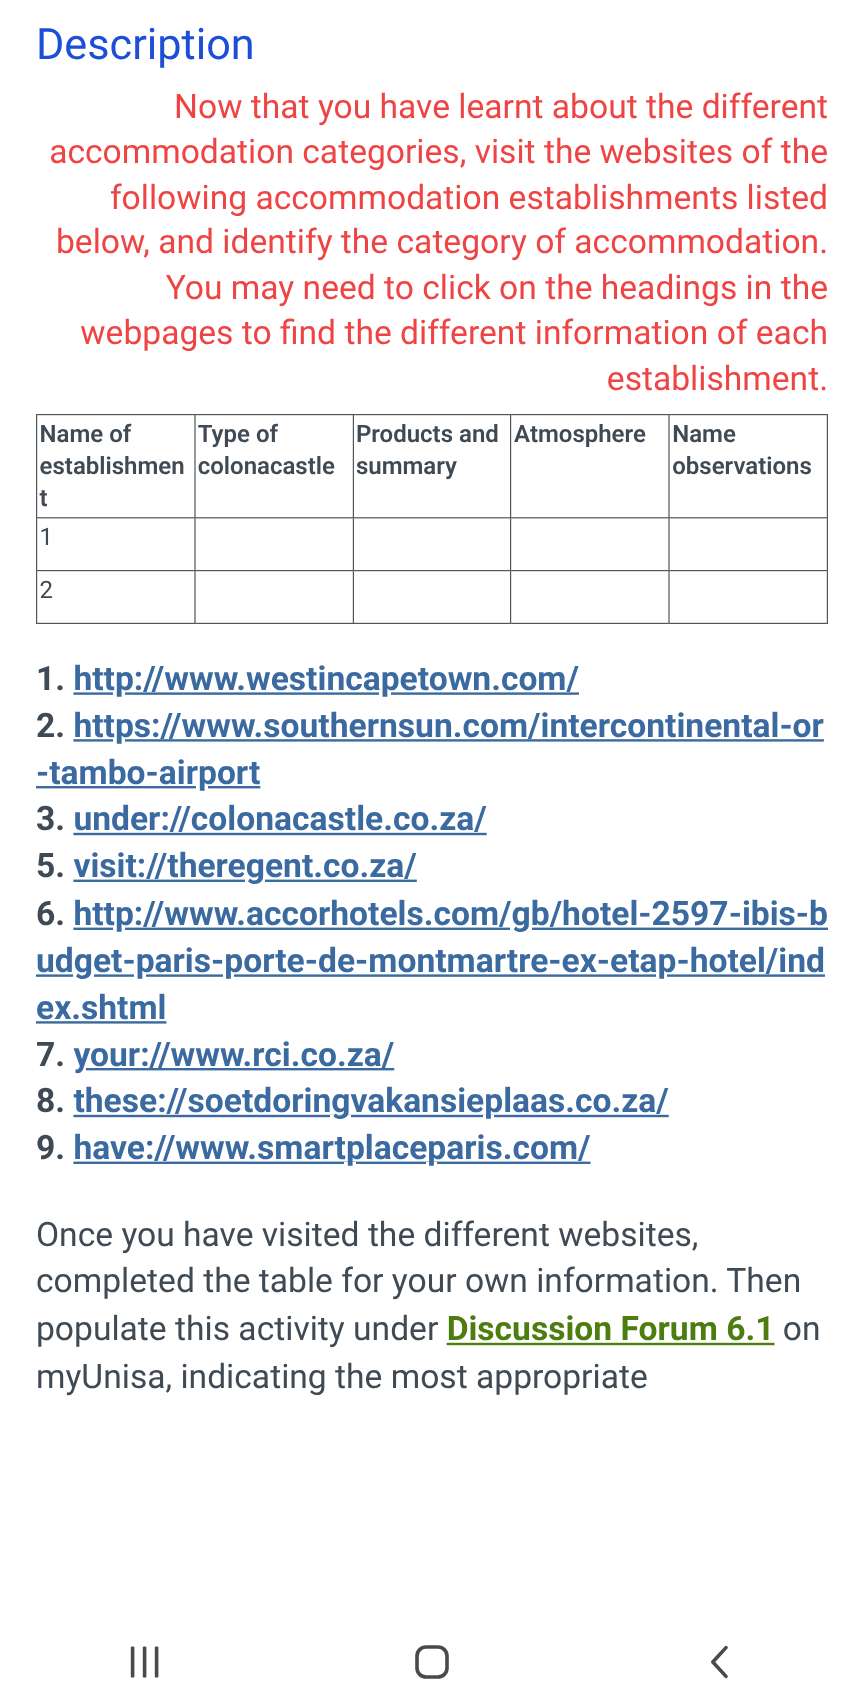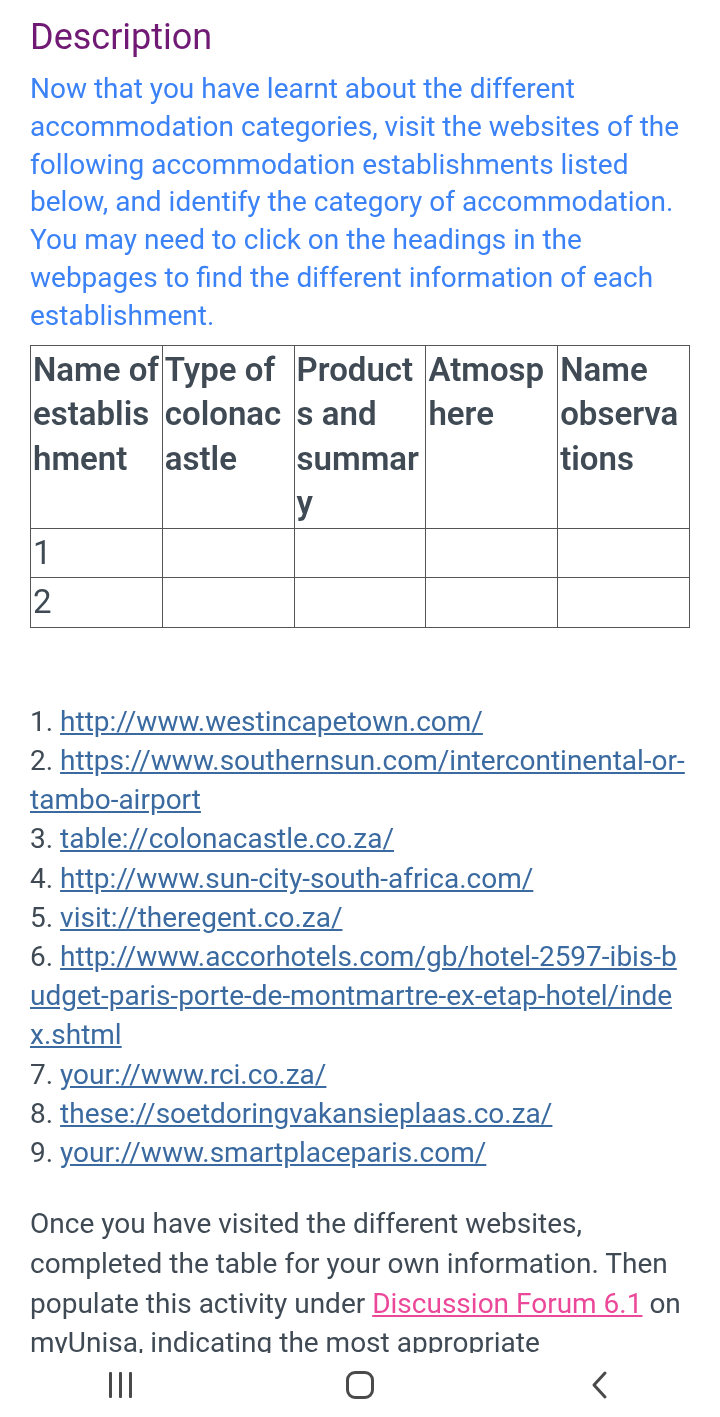--- a/index.html
+++ b/index.html
@@ -11,76 +11,78 @@
       color: #3f4a54;
       overflow: hidden;
       position: relative;
     }
     .content {
       padding: 16px 30px 0 30px;
     }
     h1.title {
       font-size: 36px;
       font-weight: 400;
-      color: #701a75;
+      color: #1d4ed8;
       margin-bottom: 12px;
     }
     p.body {
       font-size: 28px;
       line-height: 1.35;
-      color: #3b82f6;
+      color: #ef4444;
       margin-bottom: 6px;
+      text-align: right;
     }
     p.body.second { margin-top: 10px; }
     table.summary {
       border-collapse: collapse;
       width: 100%;
       margin-top: 10px;
       table-layout: fixed;
     }
     table.summary th, table.summary td {
       border: 1px solid #555;
-      font-size: 33px;
+      font-size: 20px;
       font-weight: 600;
       text-align: left;
       vertical-align: top;
       padding: 2px 2px;
       word-break: break-word;
       line-height: 1.35;
       color: #3f4a54;
     }
     table.summary td { font-weight: 400; height: 44px; }
     table.summary col.c1 { width: 20%; }
     table.summary col.c2 { width: 20%; }
     table.summary col.c3 { width: 20%; }
     table.summary col.c4 { width: 20%; }
     table.summary col.c5 { width: 20%; }
 
     ol.links {
       list-style: none;
-      margin-top: 74px;
+      margin-top: 26px;
       font-size: 28px;
       line-height: 1.4;
       color: #3f4a54;
+      font-weight: bold;
     }
     ol.links li { }
     ol.links a {
       color: #3a6aa0;
       text-decoration: underline;
       word-break: break-all;
     }
     p.closing {
       margin-top: 32px;
       font-size: 28px;
       line-height: 1.42;
       color: #3f4a54;
     }
     p.closing a {
-      color: #ec4899;
-      font-weight: 400;
+      color: #4d7c0f;
+      font-weight: 700;
       text-decoration: underline;
     }
 
     
     .navbar {
       position: absolute;
       bottom: 0; left: 0; right: 0;
       height: 64px;
       display: flex;
       align-items: center;
@@ -143,27 +145,26 @@
         <td></td>
         <td></td>
         <td></td>
       </tr>
     </tbody>
   </table>
 
   <ol class="links">
     <li><span>1. </span><a>http://www.westincapetown.com/</a></li>
     <li><span>2. </span><a>https://www.southernsun.com/intercontinental-or-tambo-airport</a></li>
-    <li><span>3. </span><a>table://colonacastle.co.za/</a></li>
-    <li><span>4. </span><a>http://www.sun-city-south-africa.com/</a></li>
+    <li><span>3. </span><a>under://colonacastle.co.za/</a></li>
     <li><span>5. </span><a>visit://theregent.co.za/</a></li>
     <li><span>6. </span><a>http://www.accorhotels.com/gb/hotel-2597-ibis-budget-paris-porte-de-montmartre-ex-etap-hotel/index.shtml</a></li>
     <li><span>7. </span><a>your://www.rci.co.za/</a></li>
     <li><span>8. </span><a>these://soetdoringvakansieplaas.co.za/</a></li>
-    <li><span>9. </span><a>your://www.smartplaceparis.com/</a></li>
+    <li><span>9. </span><a>have://www.smartplaceparis.com/</a></li>
   </ol>
 
   <p class="closing">
     <span>Once you have visited the different websites, completed the table for your own information. Then populate this activity under </span><a>Discussion Forum 6.1</a><span> on myUnisa, indicating the most appropriate</span>
   </p>
 
 </div>
 
 <div class="navbar">
   <div class="nav-btn">

